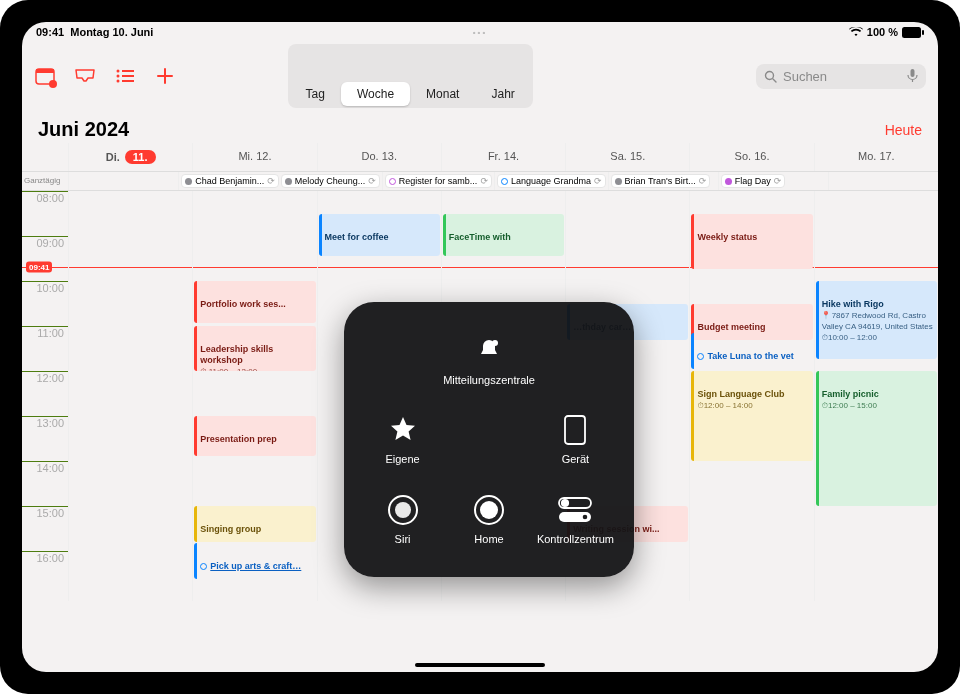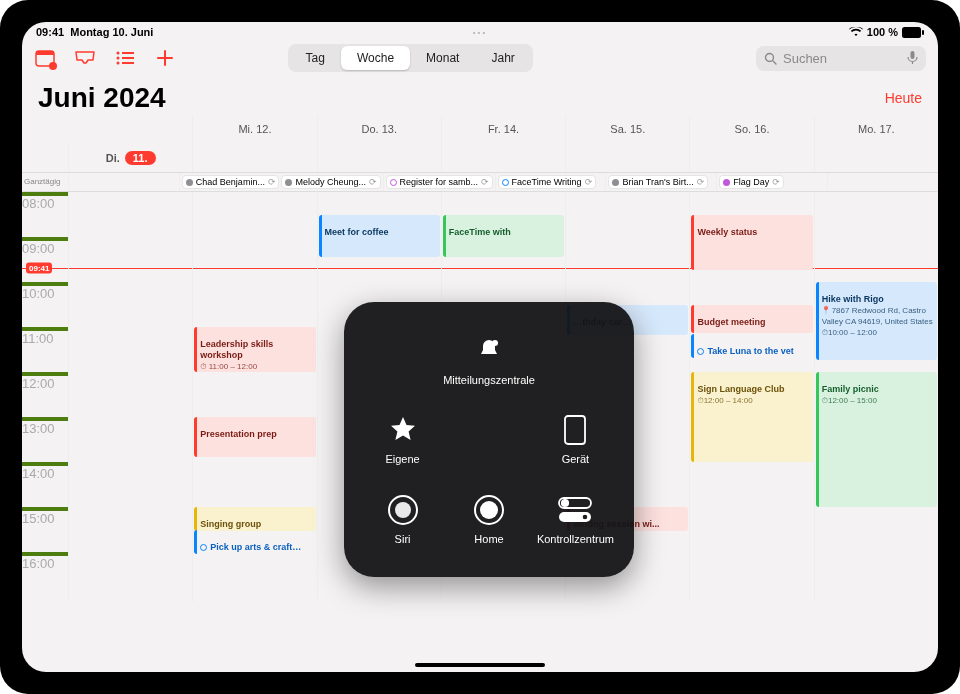--- a/index.html
+++ b/index.html
@@ -13,54 +13,54 @@
 .statusbar .center { flex: 0; color: #bbb; letter-spacing: 2px; font-size: 8px; }
 .statusbar .right { flex: 1; text-align: right; display: flex; gap: 4px; justify-content: flex-end; align-items: center; }
 
 
 .toolbar { display: flex; align-items: center; padding: 6px 12px; }
 .tb-left { display: flex; gap: 18px; align-items: center; }
 .icon-btn { width: 22px; height: 22px; display: flex; align-items: center; justify-content: center; color: #ff3b30; font-size: 18px; }
 .icon-btn.badged { position: relative; }
 .icon-btn.badged::after { content: ""; position: absolute; right: -1px; bottom: -1px; width: 8px; height: 8px; border-radius: 4px; background: #ff3b30; }
 .seg { margin: 0 auto; display: flex; background: #e6e4e4; border-radius: 8px; padding: 2px; }
-.seg div { font-size: 12px; padding: 5px 16px; border-radius: 6px; color: #222; cursor: pointer; }
+.seg div { font-size: 12px; padding: 5px 16px; border-radius: 6px; color: #222; cursor: pointer; margin-top: 36px; }
 .seg .on { background: #fff; box-shadow: 0 1px 2px rgba(0,0,0,.2); font-weight: 500; }
 .search { margin-left: auto; width: 170px; background: #e6e4e4; border-radius: 8px; padding: 5px 8px; display: flex; align-items: center; gap: 6px; color: #8a8a8a; font-size: 13px; }
 
 
 .monthrow { display: flex; align-items: center; padding: 4px 16px 2px 16px; }
-.month-title { font-size: 28px; font-weight: 700; }
+.month-title { font-size: 20px; font-weight: 700; }
 .today-link { margin-left: auto; color: #ff3b30; font-size: 14px; }
 
 
 .dayhead { display: flex; border-bottom: 1px solid #ddd; font-size: 11px; color: #555; }
 .dayhead .spacer { width: 46px; }
 .dayhead .col { flex: 1; text-align: center; padding: 7px 0; border-left: 1px solid #eee; }
-.dayhead .today-col { font-weight: 600; margin-top: 28px; }
+.dayhead .today-col { font-weight: 600; }
 .today-badge { display: inline-block; background: #ff3b30; color: #fff; border-radius: 10px; padding: 1px 8px; font-weight: 600; margin-left: 2px; }
 
 
 .allday { display: flex; font-size: 9px; border-bottom: 1px solid #ddd; background: #f4f2f2; }
 .allday .lab { width: 46px; padding: 4px 2px; color: #888; font-size: 8px; }
 .allday .col { flex: 1; border-left: 1px solid #eee; padding: 2px; display: flex; gap: 2px; }
 .chip { background: #fff; border: 1px solid #e5e5e5; border-radius: 4px; padding: 1px 3px; display: flex; align-items: center; gap: 3px; white-space: nowrap; overflow: hidden; text-overflow: ellipsis; font-size: 9px; }
 .chip .dot { width: 7px; height: 7px; border-radius: 4px; flex: 0 0 7px; }
 .chip .ring { width: 7px; height: 7px; border-radius: 4px; border: 1.5px solid; flex: 0 0 7px; }
 
 
 .grid { position: relative; display: flex; height: 410px; font-size: 9px; overflow: hidden; }
 .hours { width: 46px; position: relative; }
-.hours div { height: 45px; text-align: left; padding-right: 4px; color: #aaa; font-size: 13px; border-top: 4px solid #4d7c0f; }
+.hours div { height: 45px; text-align: right; padding-right: 4px; color: #aaa; font-size: 11px; border-top: 1px solid #4d7c0f; }
 .cols { flex: 1; display: flex; position: relative; }
 .cols .cell { flex: 1; border-left: 1px solid #eee; position: relative; }
 .nowline { position: absolute; left: 0; right: 0; height: 0; border-top: 1.5px solid #ff3b30; }
 .nowbadge { position: absolute; left: 4px; transform: translateY(-50%); background: #ff3b30; color: #fff; font-size: 8px; font-weight: 700; border-radius: 3px; padding: 1px 3px; }
 
-.ev { position: absolute; left: 1px; right: 1px; border-radius: 3px; padding: 12px 3px; font-size: 9px; line-height: 11px; overflow: hidden; border-left: 3px solid; }
+.ev { position: absolute; left: 1px; right: 1px; border-radius: 3px; padding: 18px 3px; font-size: 9px; line-height: 11px; overflow: hidden; border-left: 3px solid; }
 .ev.red   { background: #fde1df; border-color: #ff3b30; color: #7a1b14; }
 .ev.blue  { background: #d6e8fb; border-color: #0a84ff; color: #08365f; }
 .ev.green { background: #d9f2e0; border-color: #34c759; color: #155e2c; }
 .ev.yel   { background: #faf1ce; border-color: #e7b60a; color: #6b520a; }
 .ev .sub  { font-size: 8px; opacity: .8; }
 
 .ev.edge-blue { background: transparent; border-left: 3px solid #0a84ff; color: #0a60c2; }
 
 
 .atpanel { position: absolute; left: 322px; top: 280px; width: 290px; height: 275px; background: rgba(20,20,22,.95); border-radius: 30px; color: #fff; font-size: 11px; display: grid; grid-template-columns: 1fr 1fr 1fr; grid-template-rows: 1fr 1fr 1fr; align-items: center; justify-items: center; padding: 18px; box-shadow: 0 10px 30px rgba(0,0,0,.4); }
@@ -188,21 +188,21 @@
     <div class="col" id="ad2">
           <div class="chip">
             <span class="ring" style="border-color: rgb(193, 88, 220);"></span>
             <span>Register for samb...</span>
             <span style="margin-left: auto; opacity: 0.4;">⟳</span>
           </div>
         </div>
     <div class="col" id="ad3">
           <div class="chip">
             <span class="ring" style="border-color: rgb(10, 132, 255);"></span>
-            <span>FaceTime Writing</span>
+            <span>Language Grandma</span>
             <span style="margin-left: auto; opacity: 0.4;">⟳</span>
           </div>
         </div>
     <div class="col" id="ad4">
           <div class="chip">
             <span class="dot" style="background: rgb(142, 142, 147);"></span>
             <span>Brian Tran's Birt...</span>
             <span style="margin-left: auto; opacity: 0.4;">⟳</span>
           </div>
         </div>
@@ -226,24 +226,25 @@
           <div>13:00</div>
           <div>14:00</div>
           <div>15:00</div>
           <div>16:00</div>
         </div>
     <div class="nowline" style="top:76px"></div>
     <div class="nowbadge" style="top:76px">09:41</div>
     <div class="cols">
       <div class="cell" id="c0"></div>
       <div class="cell" id="c1">
+            <div class="ev red" style="top: 90px; height: 42px;"><b>Portfolio work ses...</b></div>
             <div class="ev red" style="top: 135px; height: 45px;"><b>Leadership skills workshop</b><div class="sub">⏱ 11:00 – 12:00</div></div>
             <div class="ev red" style="top: 225px; height: 40px;"><b>Presentation prep</b></div>
             <div class="ev yel" style="top: 315px; height: 20px;"><b>Singing group</b></div>
-            <div class="ev edge-blue" style="top: 338px; height: 16px;"><span class="ring" style="display:inline-block;width:7px;height:7px;border:1.5px solid #0a84ff;border-radius:4px;margin-right:3px;vertical-align:middle"></span><b>Pick up arts &amp; craft…</b></div>
+            <div class="ev edge-blue" style="top: 352px; height: 16px; text-decoration: underline;"><span class="ring" style="display:inline-block;width:7px;height:7px;border:1.5px solid #0a84ff;border-radius:4px;margin-right:3px;vertical-align:middle"></span><b>Pick up arts &amp; craft…</b></div>
           </div>
       <div class="cell" id="c2">
             <div class="ev blue" style="top: 23px; height: 42px;"><b>Meet for coffee</b></div>
           </div>
       <div class="cell" id="c3">
             <div class="ev green" style="top: 23px; height: 42px;"><b>FaceTime with</b></div>
           </div>
       <div class="cell" id="c4">
             <div class="ev blue" style="top: 113px; height: 30px;"><b>…thday car…</b></div>
             <div class="ev red" style="top: 315px; height: 20px;"><b>Writing session wi...</b></div>

